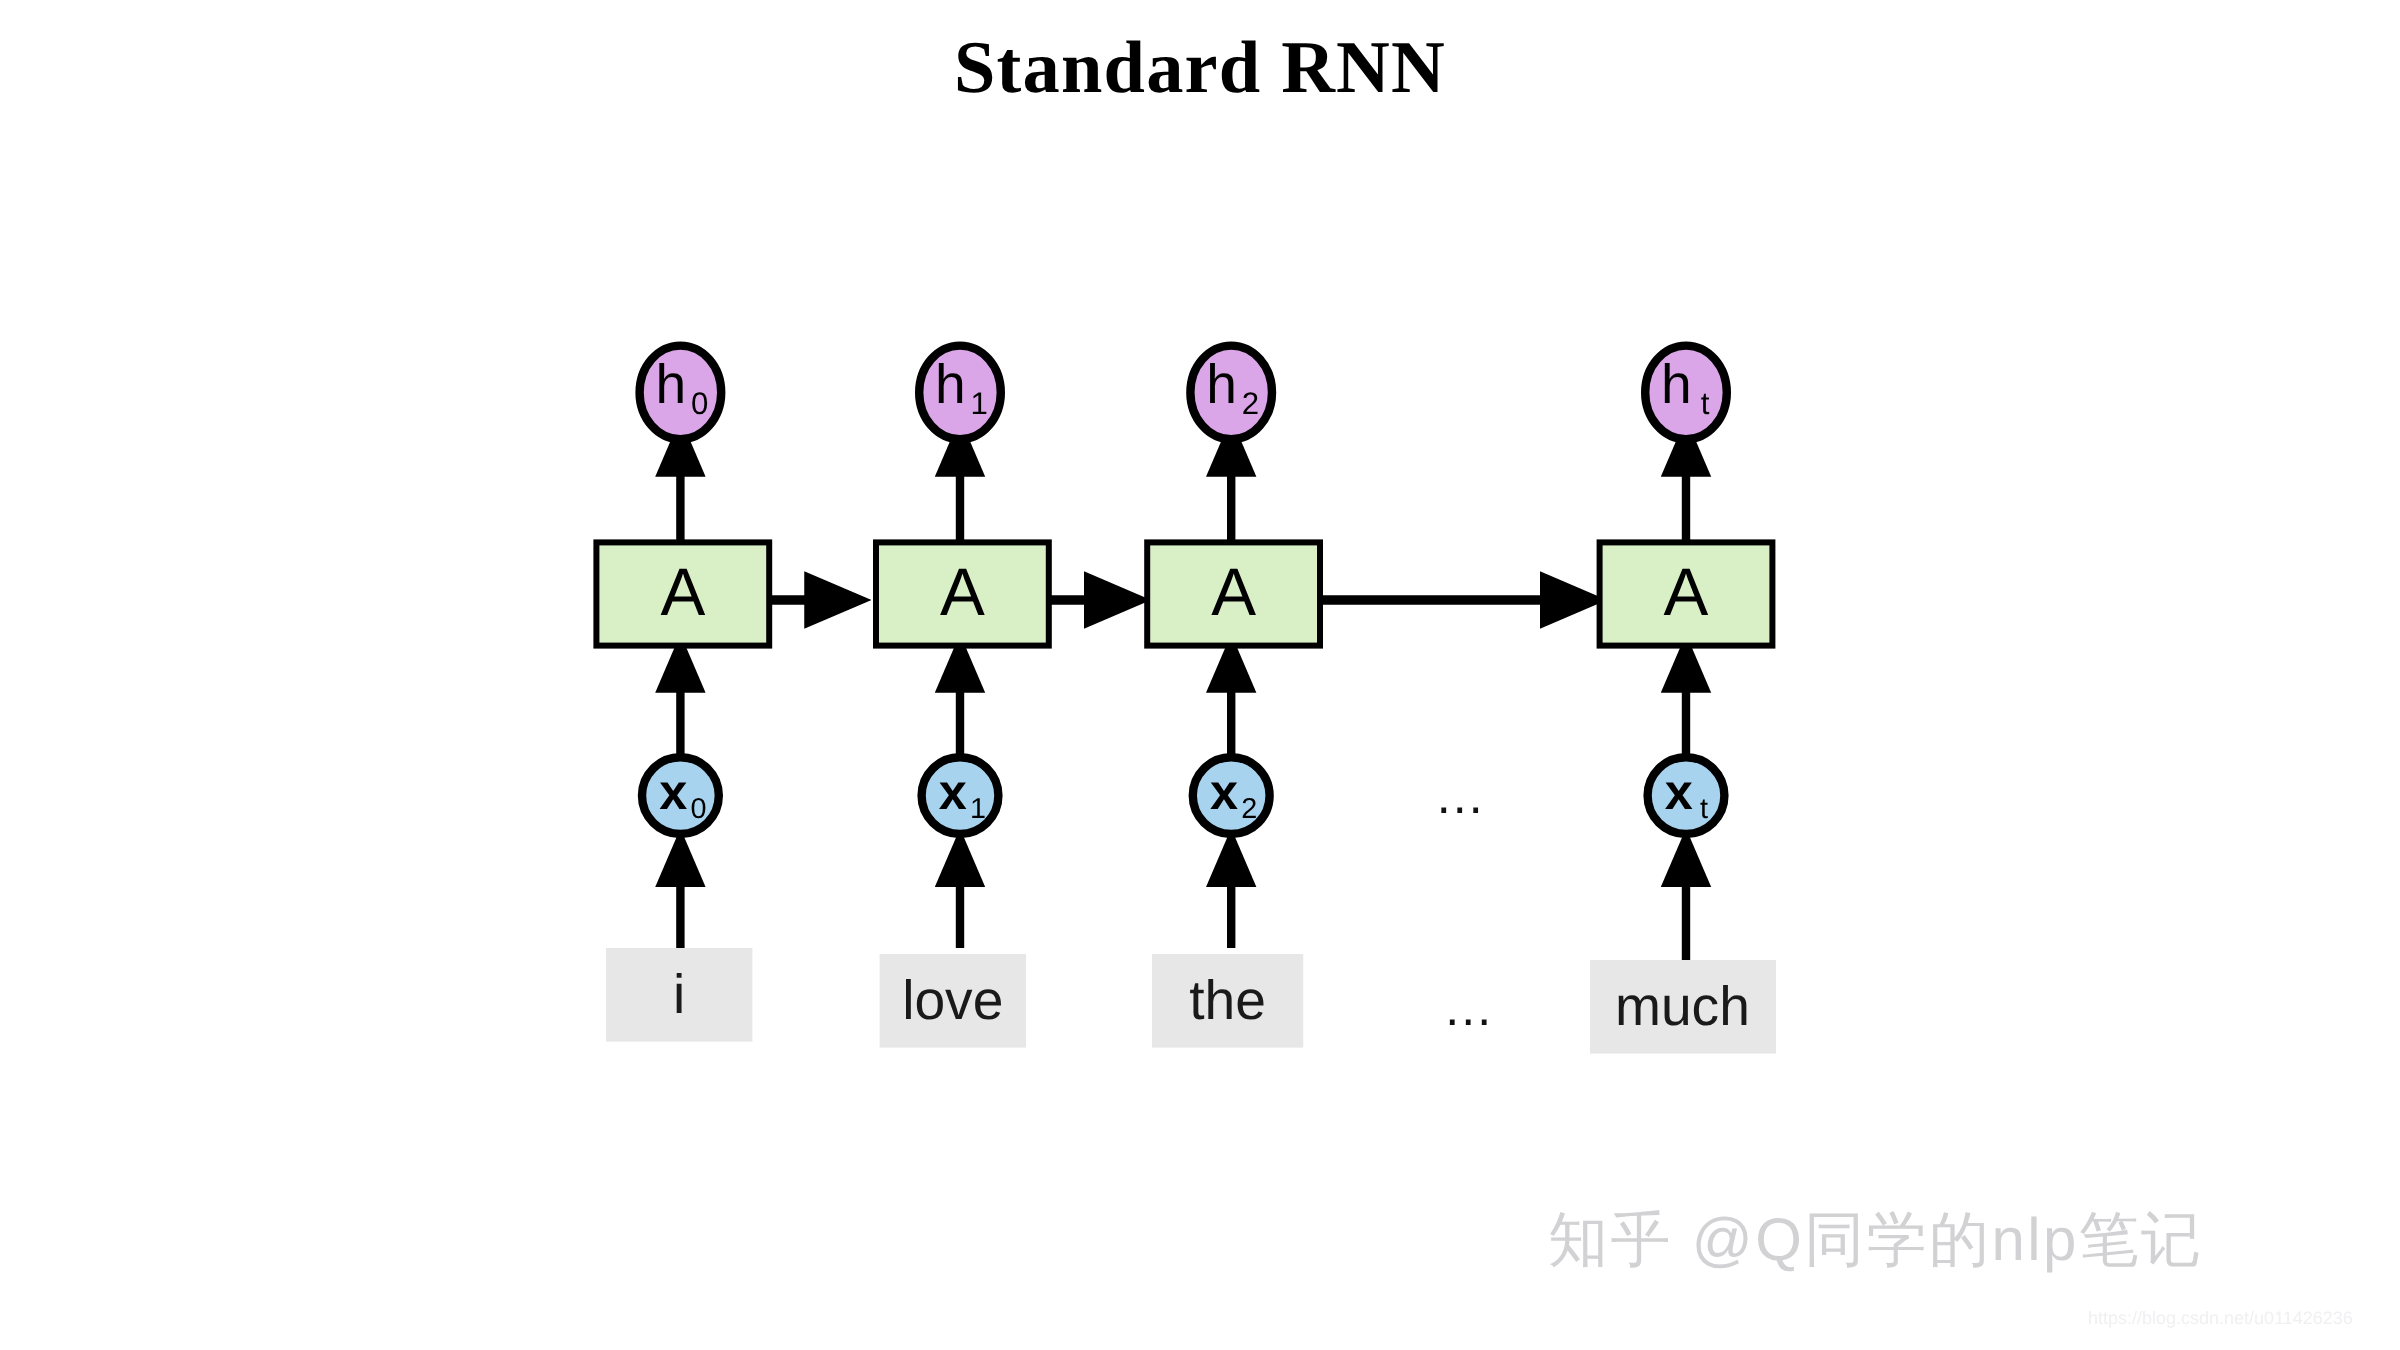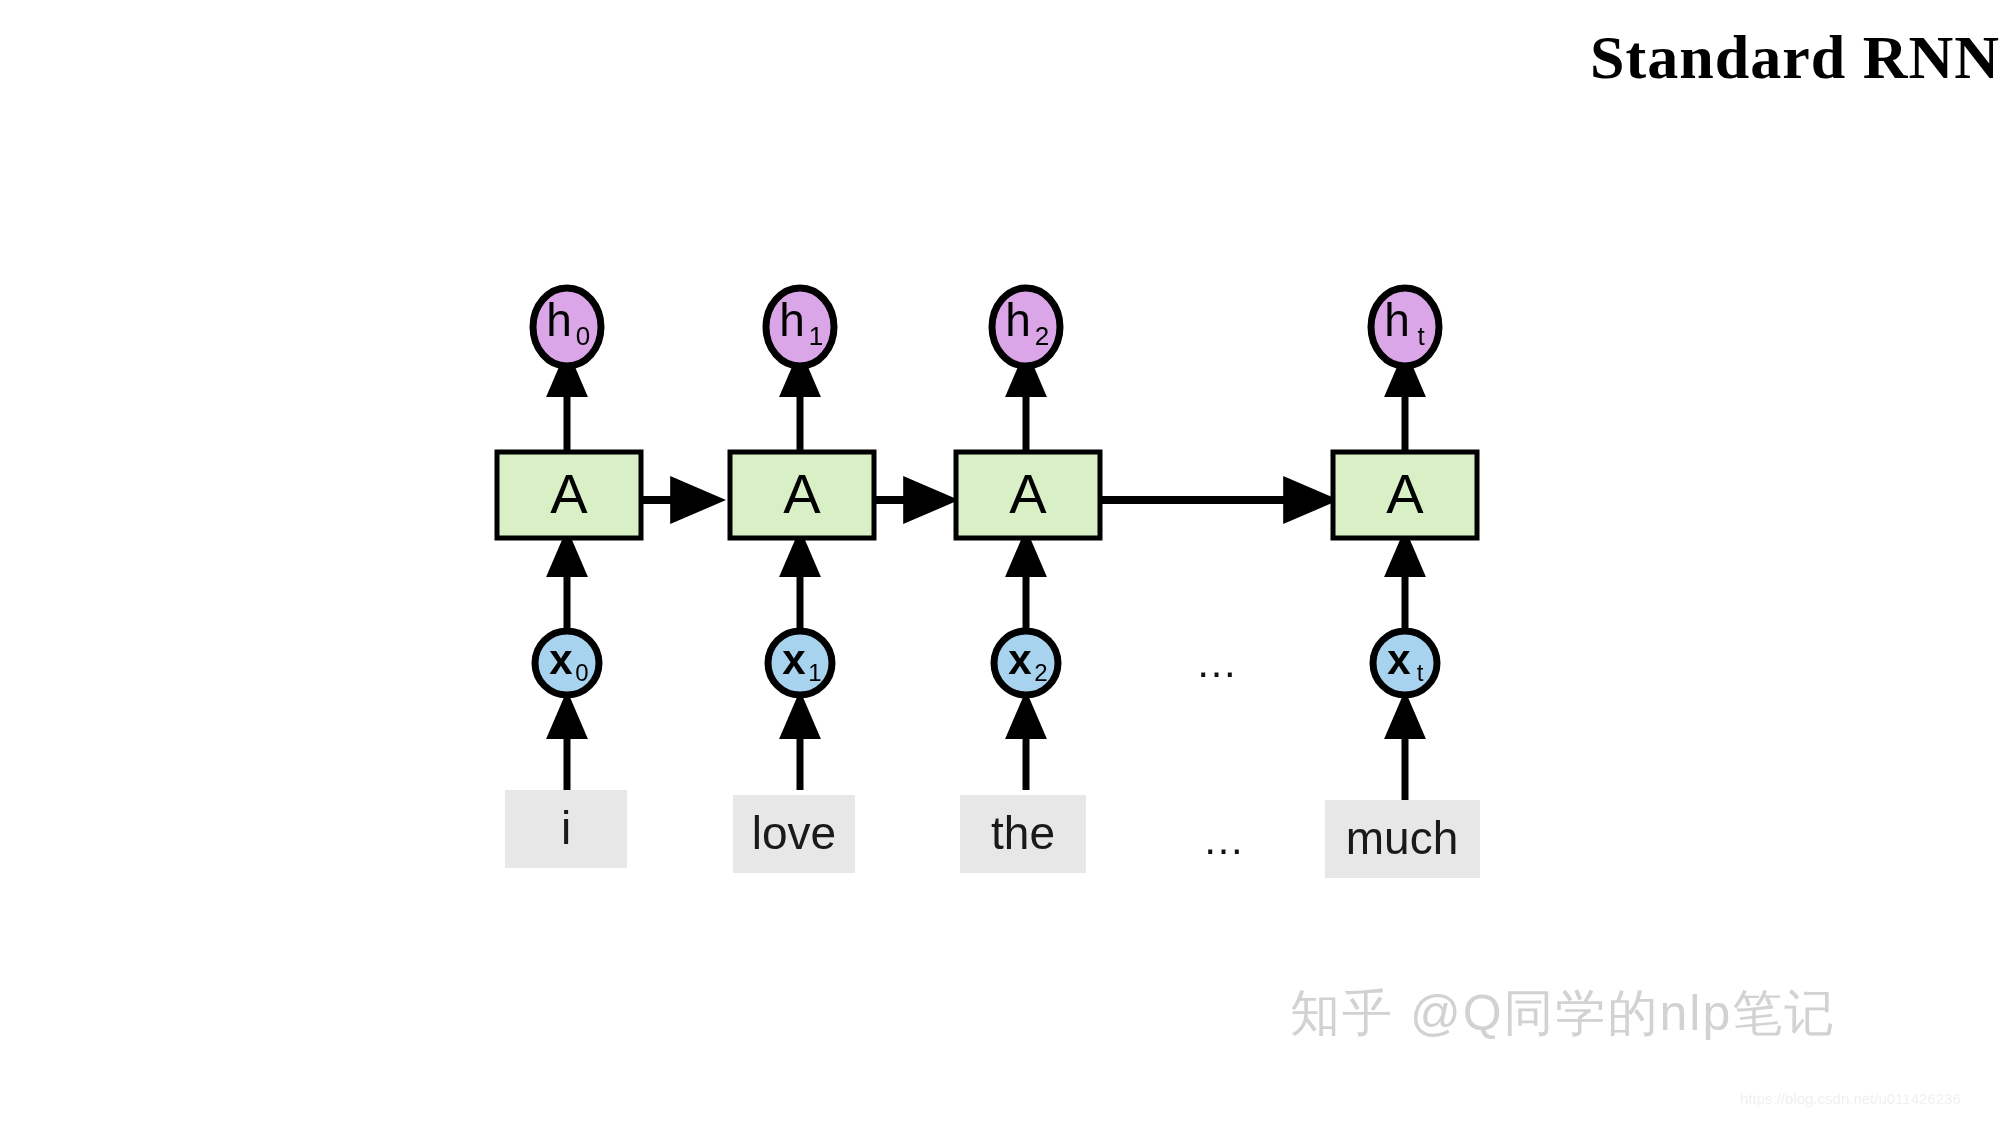--- a/index.html
+++ b/index.html
@@ -15,21 +15,21 @@
     overflow: hidden;
     font-family: "Liberation Sans", "DejaVu Sans", sans-serif;
   }
 
   
   #title {
     position: absolute;
     left: 0;
     top: 22px;
     width: 2000px;
-    text-align: right;
+    text-align: center;
     font-family: "Liberation Serif", "DejaVu Serif", serif;
     font-weight: bold;
     font-size: 62px;
     letter-spacing: 1px;
     color: #000000;
     white-space: nowrap;
   }
 
   
   #diagram {
@@ -65,21 +65,21 @@
     fill: #111111;
     text-anchor: middle;
     dominant-baseline: middle;
     letter-spacing: 3px;
   }
 
   
   #watermark-zhihu {
     position: absolute;
     left: 1290px;
-    top: 980px;
+    top: 1000px;
     font-family: "Liberation Sans", "DejaVu Sans", sans-serif;
     font-size: 50px;
     color: #d2d2d4;
     white-space: nowrap;
     letter-spacing: 2px;
     user-select: none;
   }
   #watermark-csdn {
     position: absolute;
     left: 1740px;

